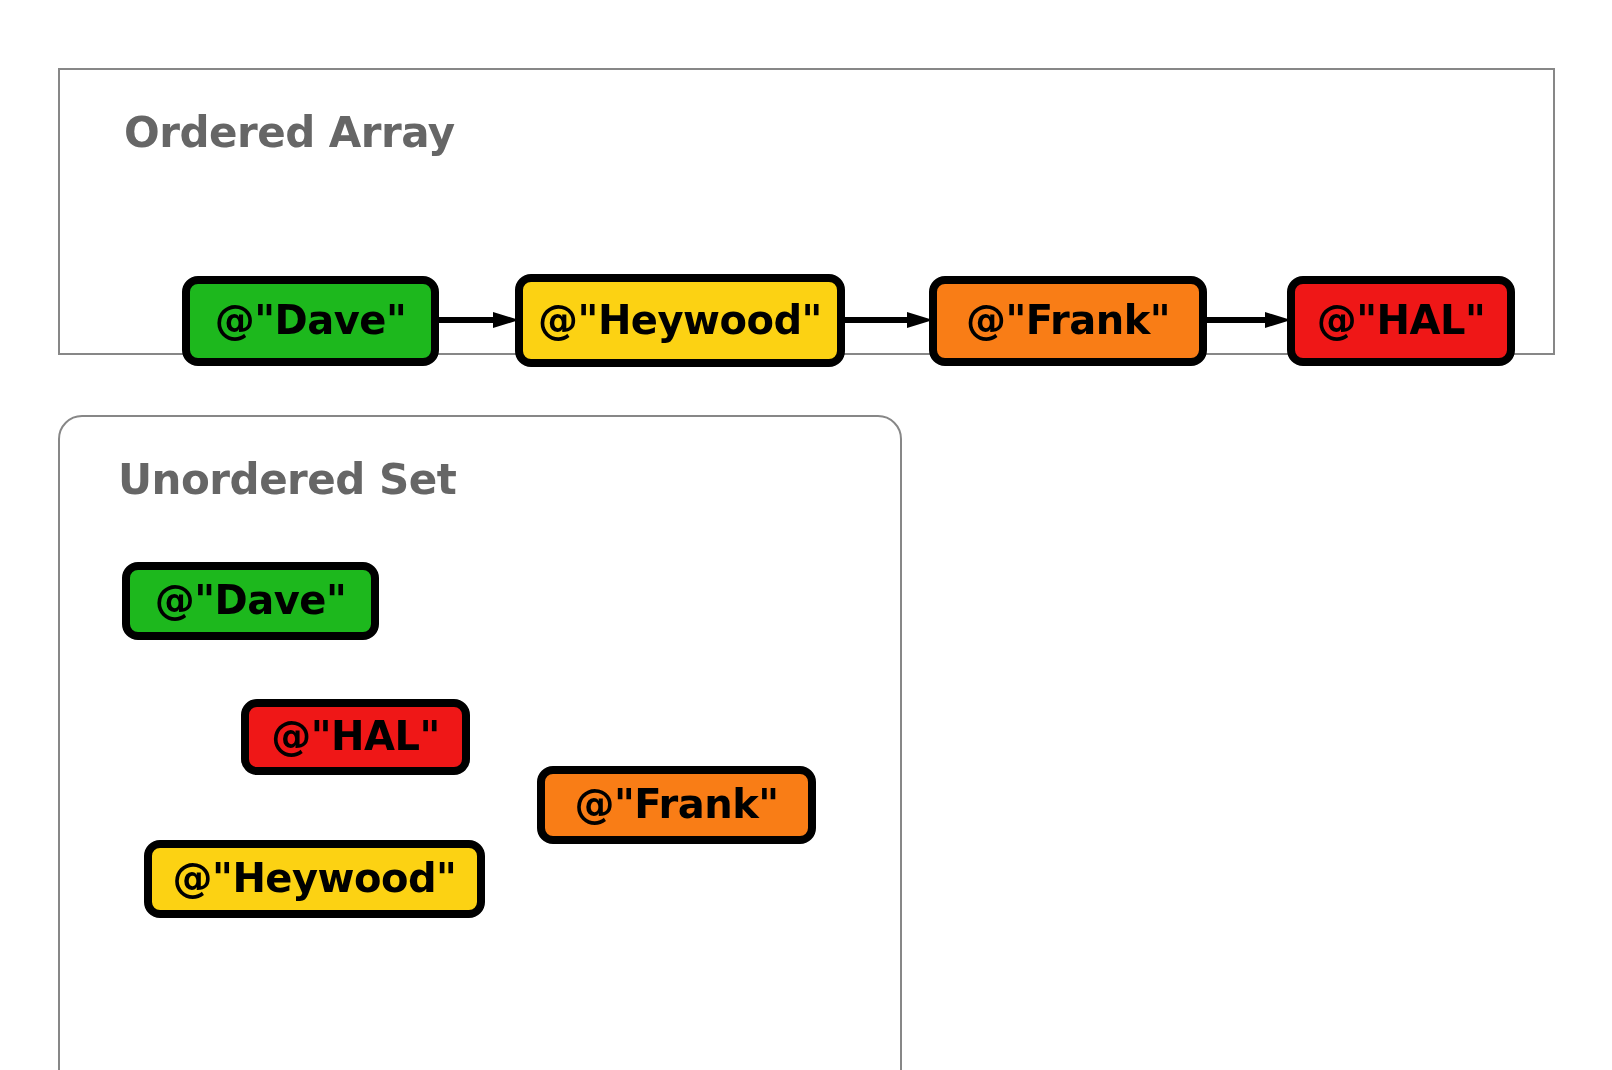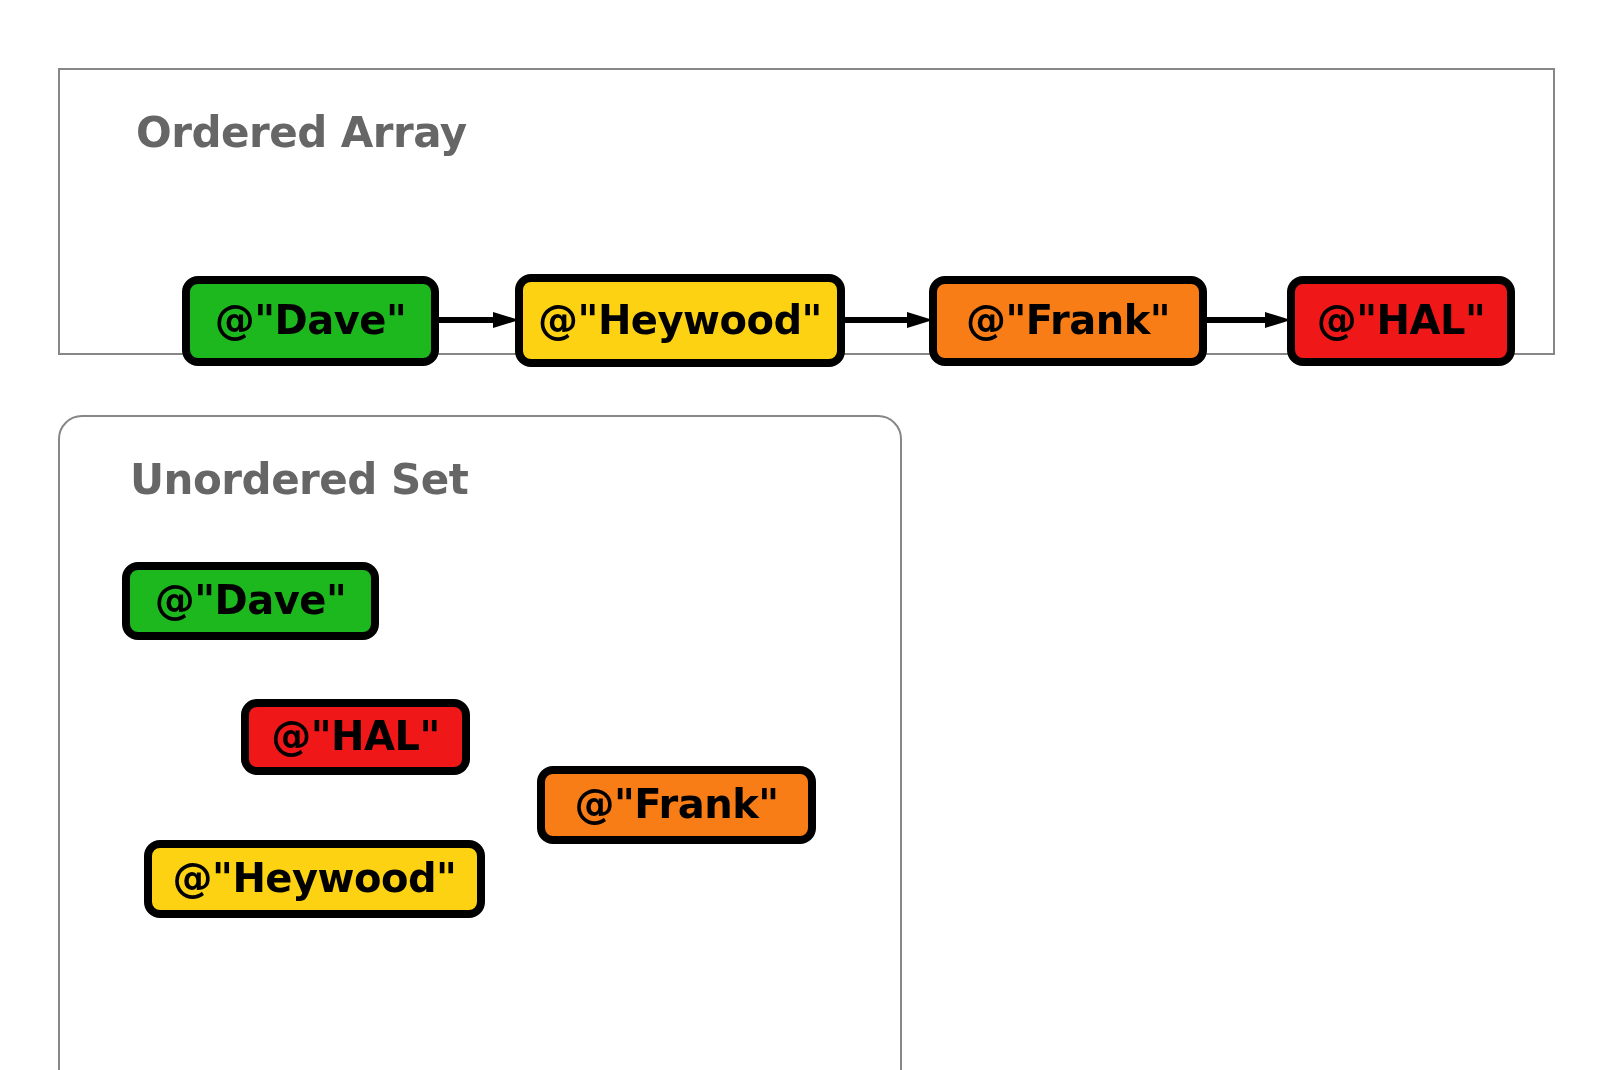--- a/index.html
+++ b/index.html
@@ -38,21 +38,20 @@
   }
 
   .panel-title {
     position: absolute;
     color: #666666;
     font-weight: bold;
     font-size: 42px;
     letter-spacing: -0.5px;
     white-space: nowrap;
     font-family: "DejaVu Sans", sans-serif;
-    margin-left: 12px;
   }
 
   #title-ordered-array {
     left: 64px;
     top: 38px;
   }
 
   #title-unordered-set {
     left: 58px;
     top: 38px;

